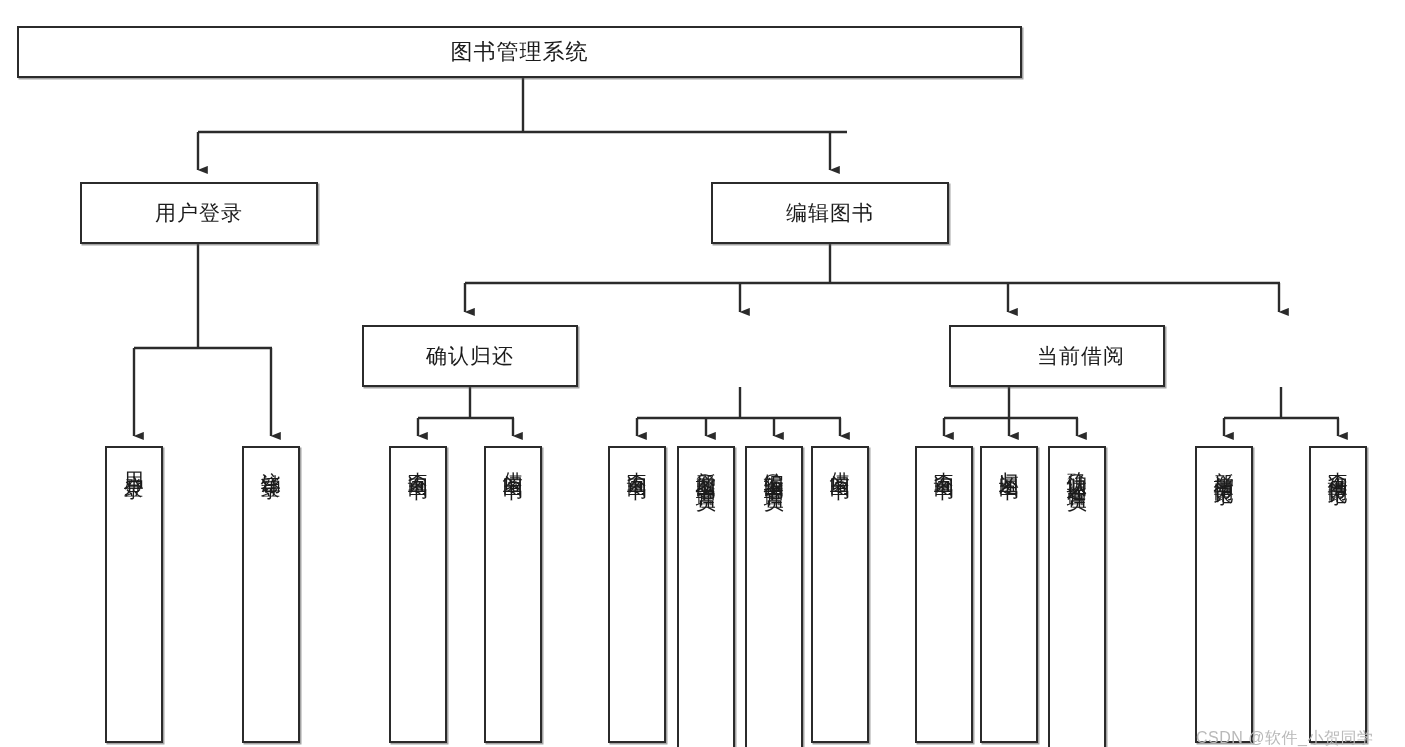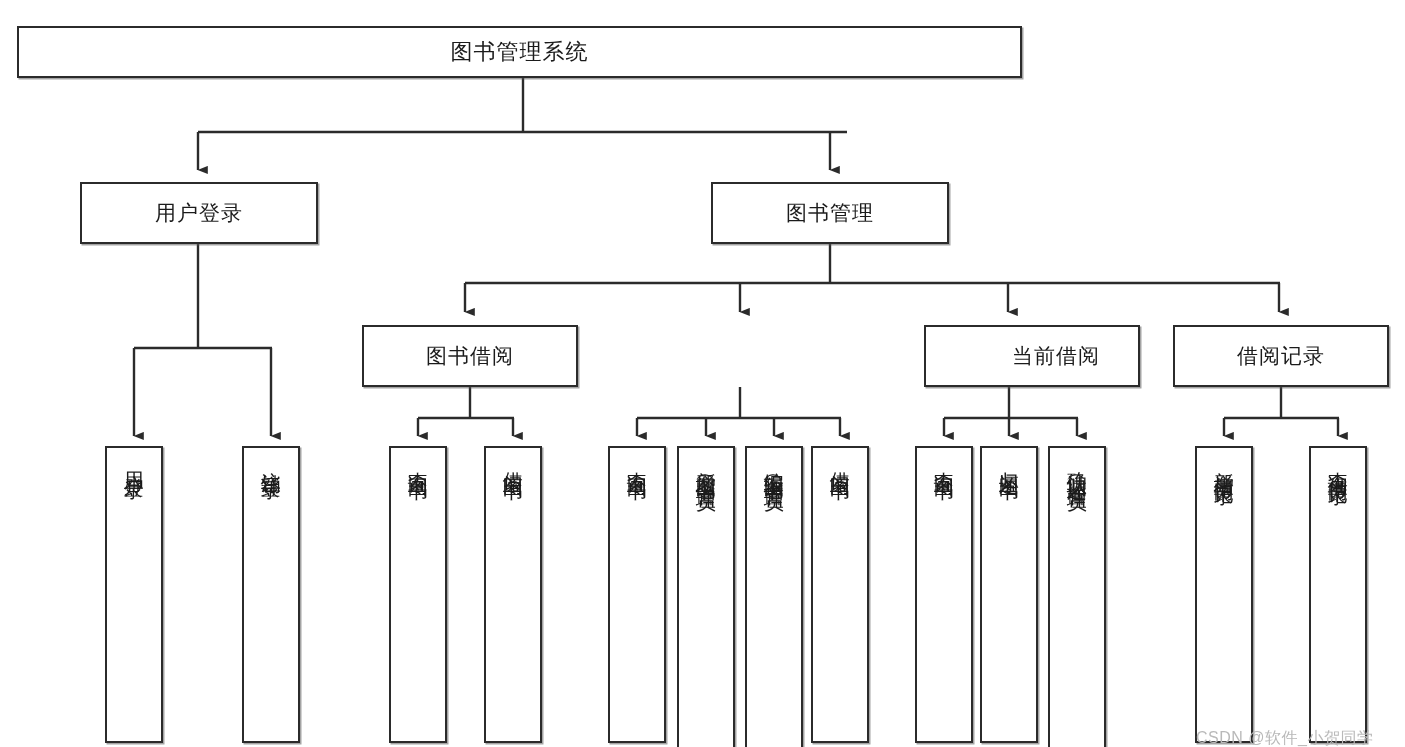--- a/index.html
+++ b/index.html
@@ -126,31 +126,28 @@
   </svg>
 
   <div class="node root" style="left:17px; top:14px; width:1005px; height:52px;">
     <span class="label">图书管理系统</span>
   </div>
 
   <div class="node level2" style="left:80px; top:170px; width:238px; height:62px;">
     <span class="label">用户登录</span>
   </div>
   <div class="node level2" style="left:711px; top:170px; width:238px; height:62px;">
-    <span class="label">图书管理</span>
+    <span class="label">编辑图书</span>
   </div>
 
   <div class="node level3" style="left:362px; top:313px; width:216px; height:62px;">
-    <span class="label">图书借阅</span>
+    <span class="label">确认归还</span>
   </div>
-  <div class="node level3" style="left:924px; top:313px; width:216px; height:62px;padding-left:48px;">
+  <div class="node level3" style="left:949px; top:313px; width:216px; height:62px;padding-left:48px;">
     <span class="label">当前借阅</span>
-  </div>
-  <div class="node level3" style="left:1173px; top:313px; width:216px; height:62px;">
-    <span class="label">借阅记录</span>
   </div>
 
   <div class="node leaf" style="left:105px; top:434px; width:58px; height:297px;">
     <span class="label">用户登录</span>
   </div>
   <div class="node leaf" style="left:242px; top:434px; width:58px; height:297px;">
     <span class="label">注销登录</span>
   </div>
 
   <div class="node leaf" style="left:389px; top:434px; width:58px; height:297px;">

